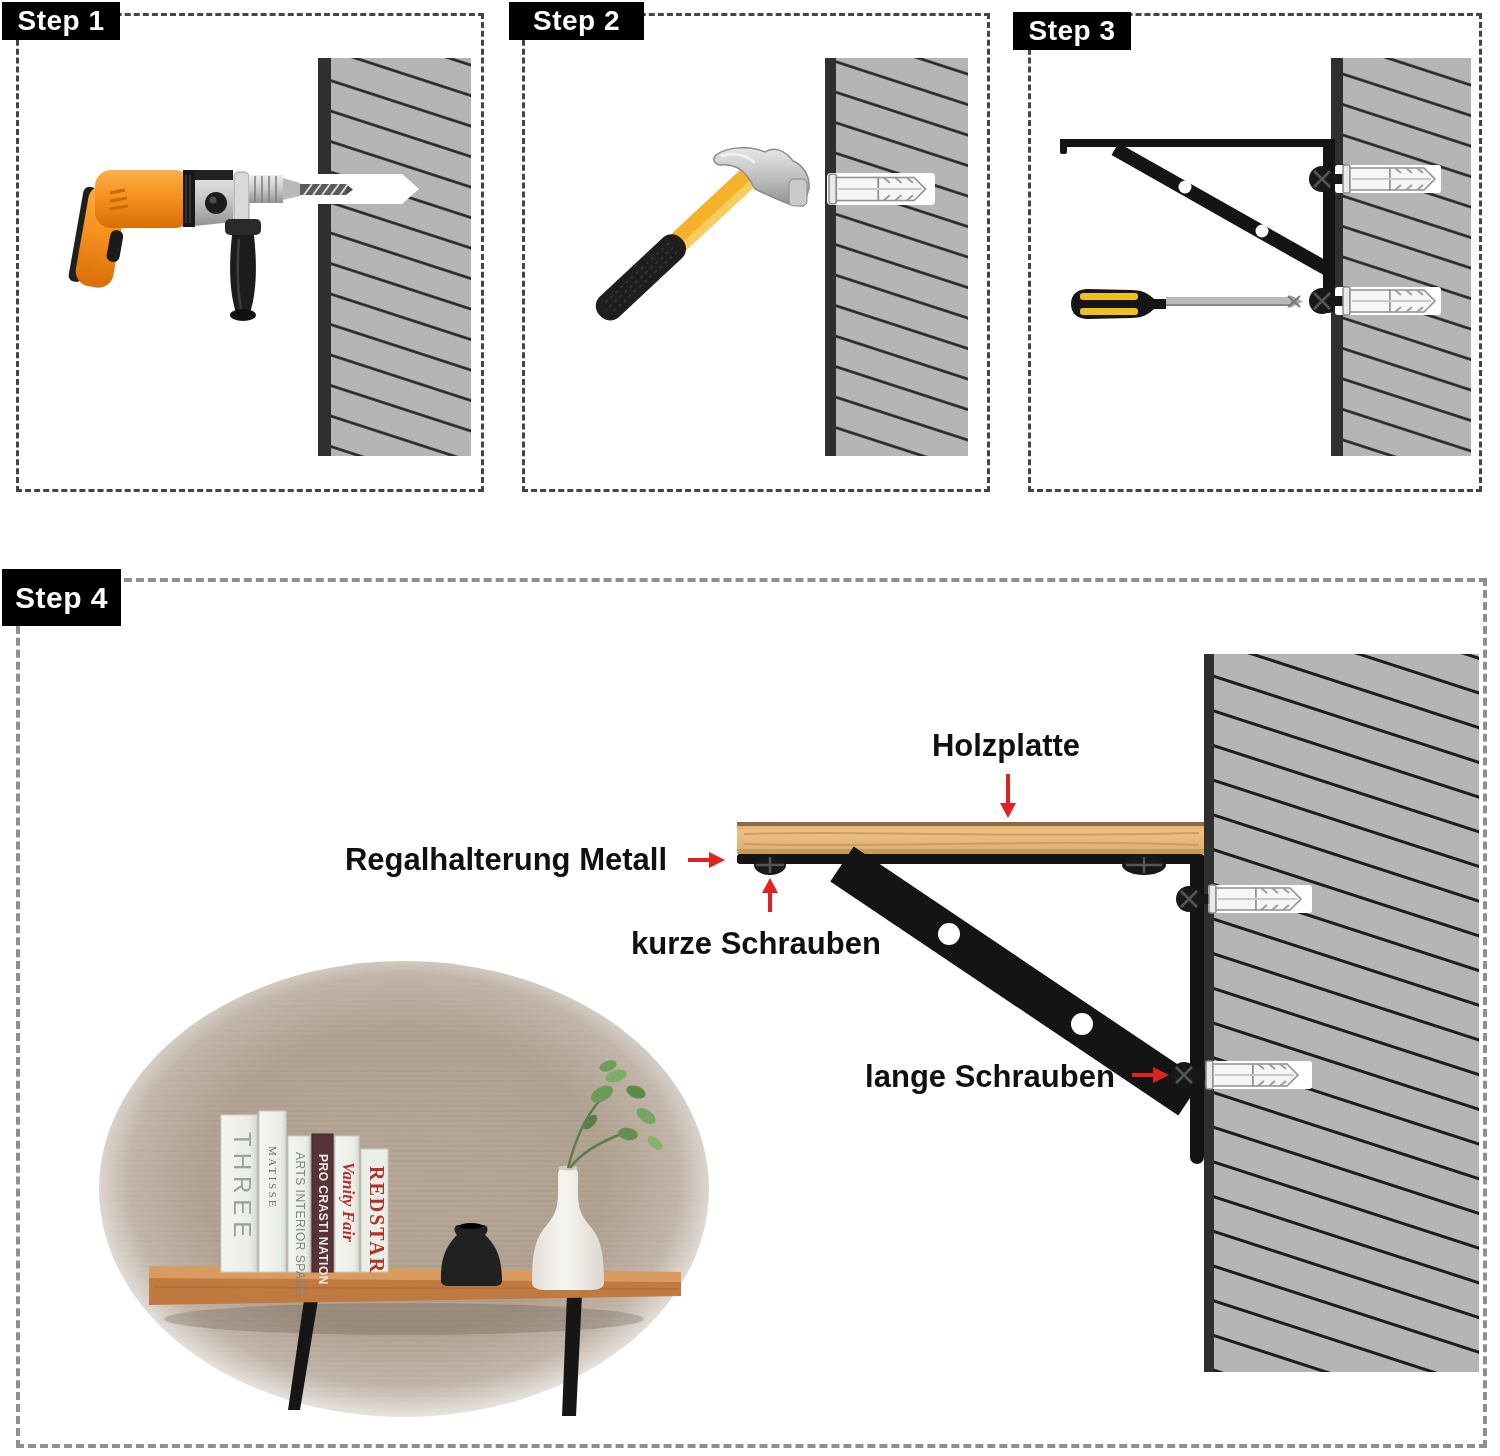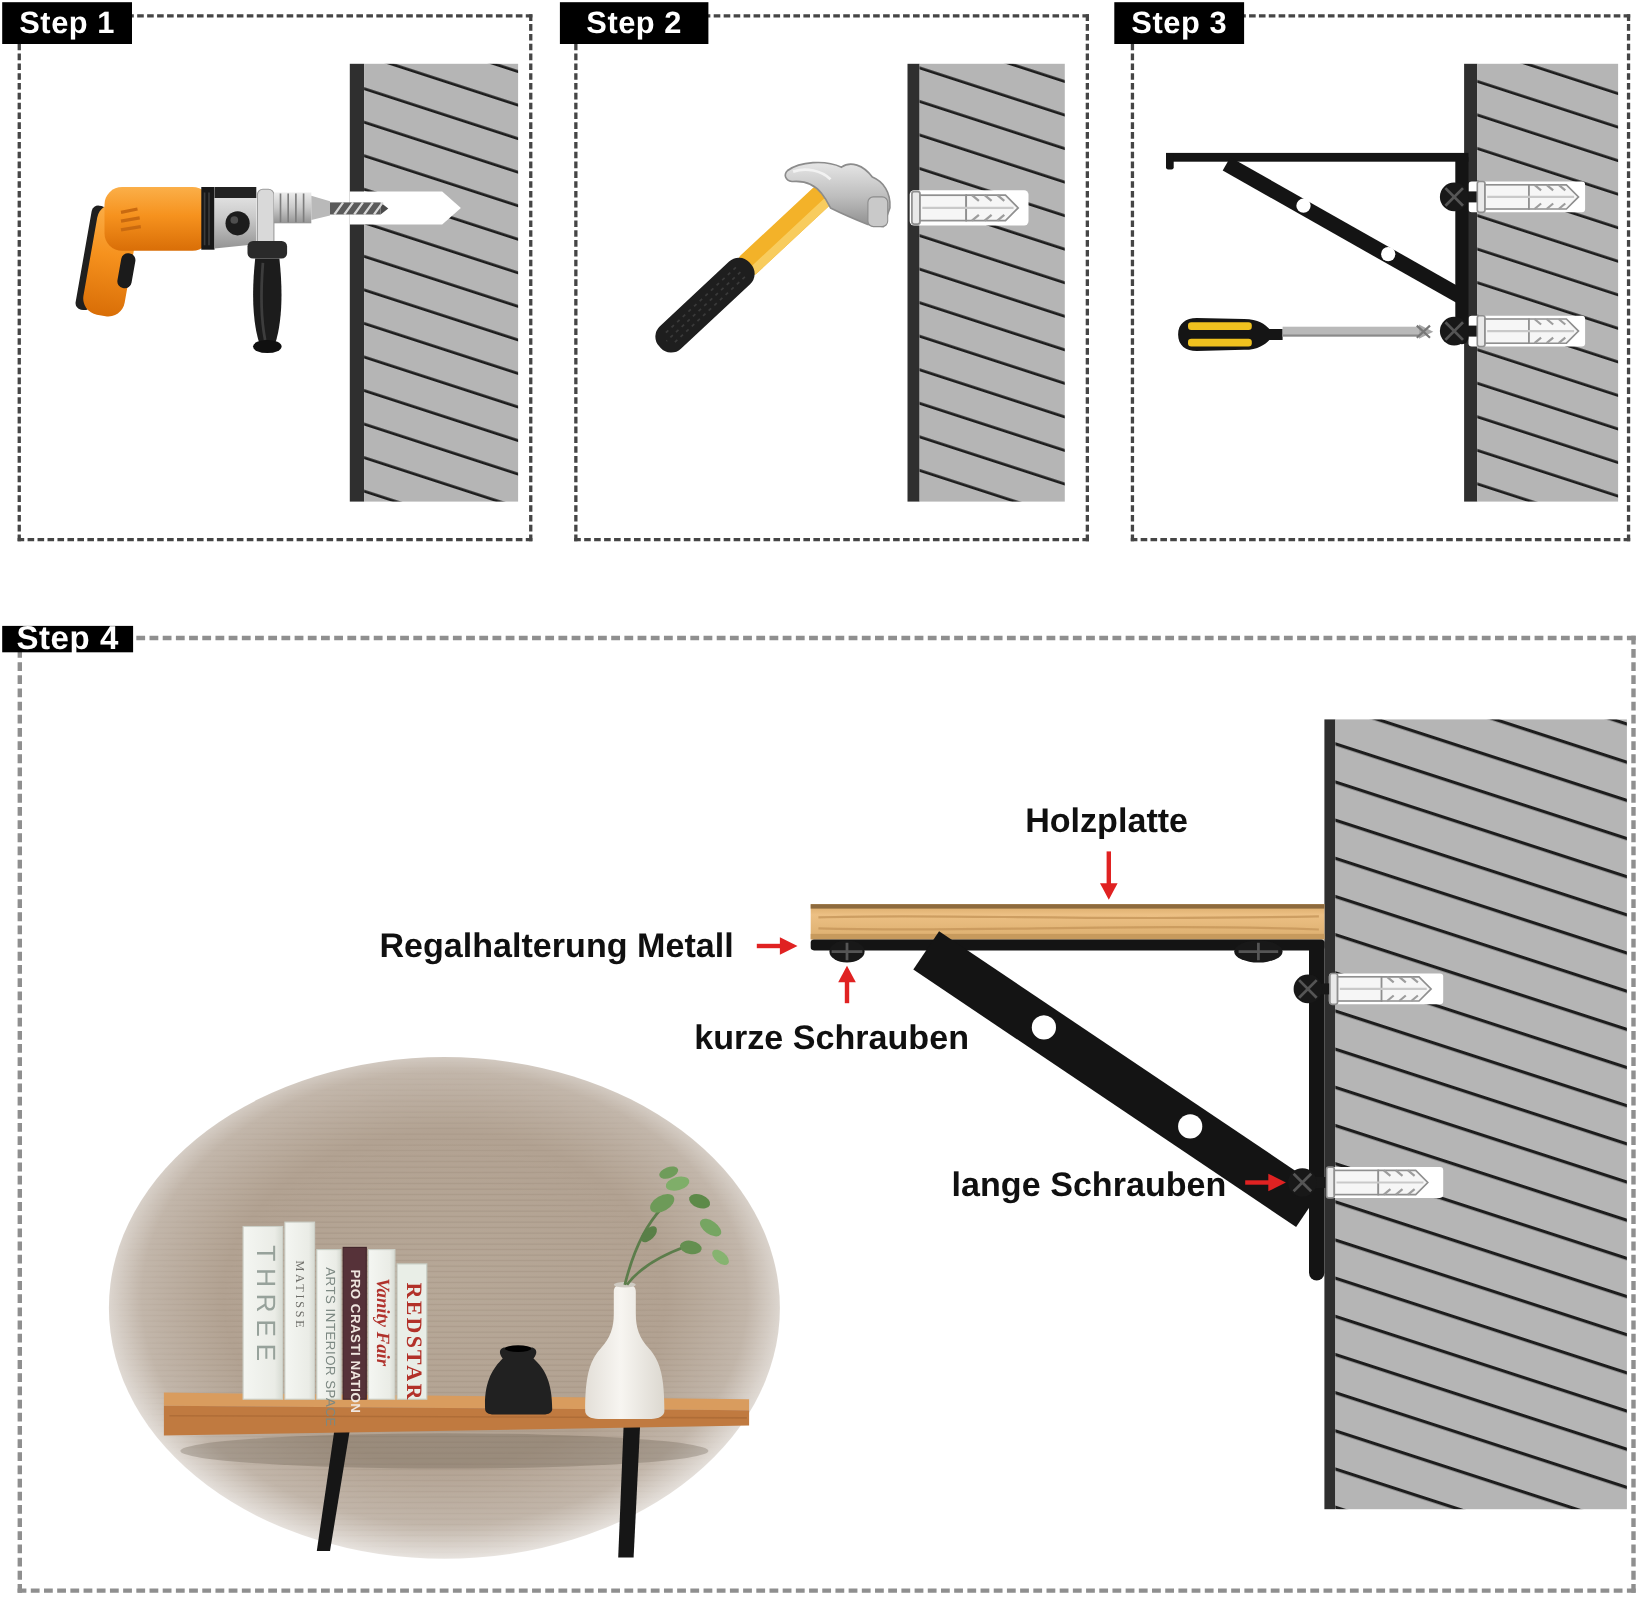--- a/index.html
+++ b/index.html
@@ -20,22 +20,22 @@
   .screw-cross{stroke:#555;stroke-width:2.5;fill:none;}
   .bracket{fill:#141414;}
 </style>
 </head>
 <body>
 
 <div class="canvas">
 
   <div class="step-label" style="left:2px;top:2px;width:118px;height:38px;">Step 1</div>
   <div class="step-label" style="left:509px;top:2px;width:135px;height:38px;">Step 2</div>
-  <div class="step-label" style="left:1013px;top:2px;width:118px;height:38px;">Step 3</div>
-  <div class="step-label" style="left:2px;top:569px;width:119px;height:24px;font-size:30px;">Step 4</div>
+  <div class="step-label" style="left:1013px;top:12px;width:118px;height:38px;">Step 3</div>
+  <div class="step-label" style="left:2px;top:569px;width:119px;height:57px;font-size:30px;">Step 4</div>
 
   <div class="panel" style="left:16px;top:13px;width:468px;height:479px;">
     <svg width="462" height="473" viewBox="16 13 462 473">
       <defs>
         <pattern id="hatch1" width="140" height="29" patternUnits="userSpaceOnUse" patternTransform="rotate(18)">
           <rect width="140" height="29" fill="#b5b5b5"></rect>
           <line x1="0" y1="1.5" x2="140" y2="1.5" stroke="#1d1d1d" stroke-width="2.6"></line>
         </pattern>
         <linearGradient id="sil1" x1="0" y1="0" x2="0" y2="1">
           <stop offset="0" stop-color="#ececec"></stop>

